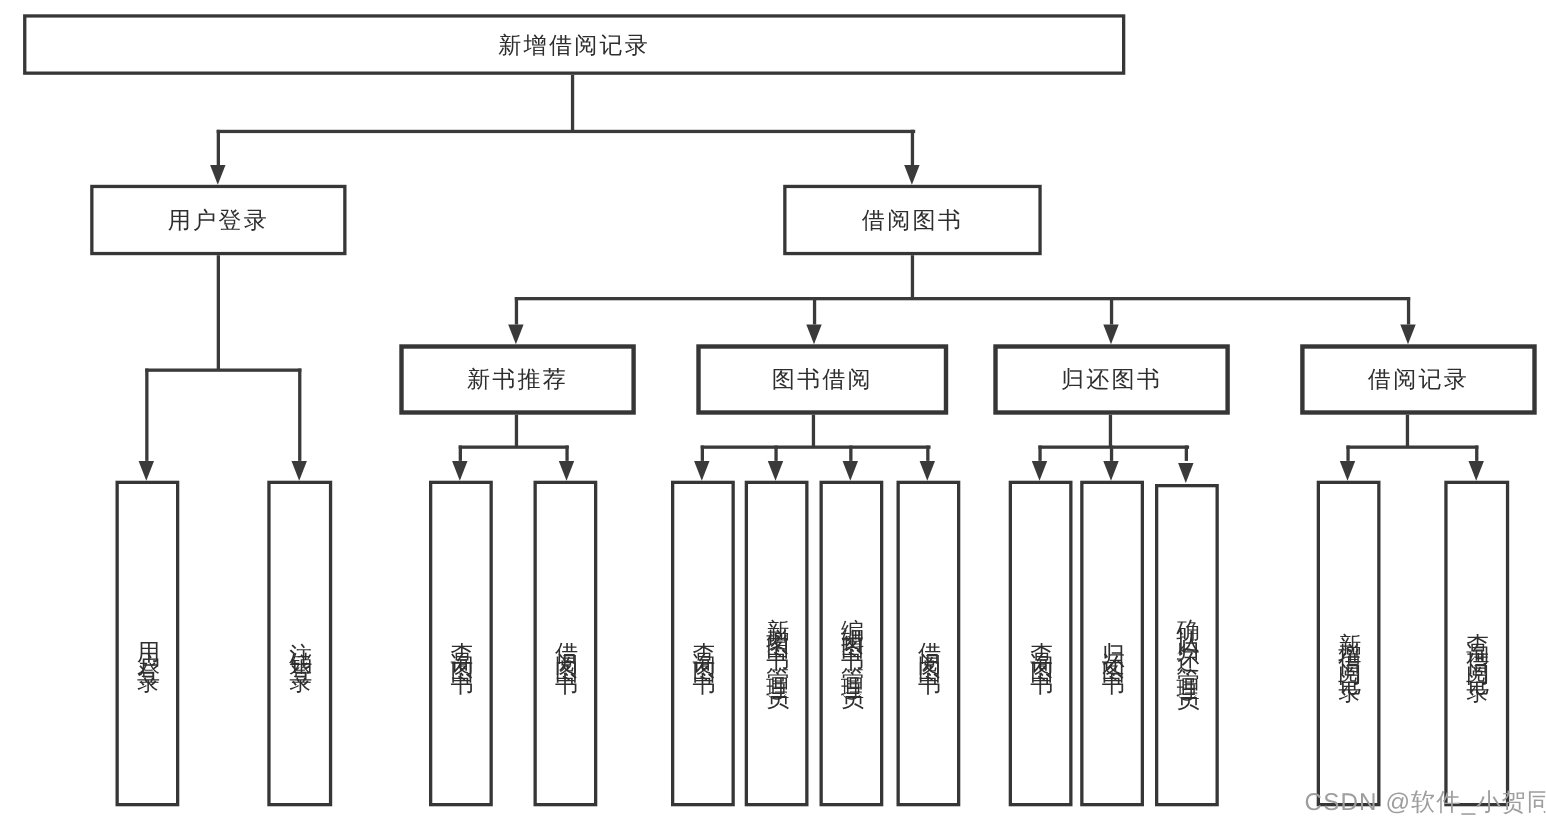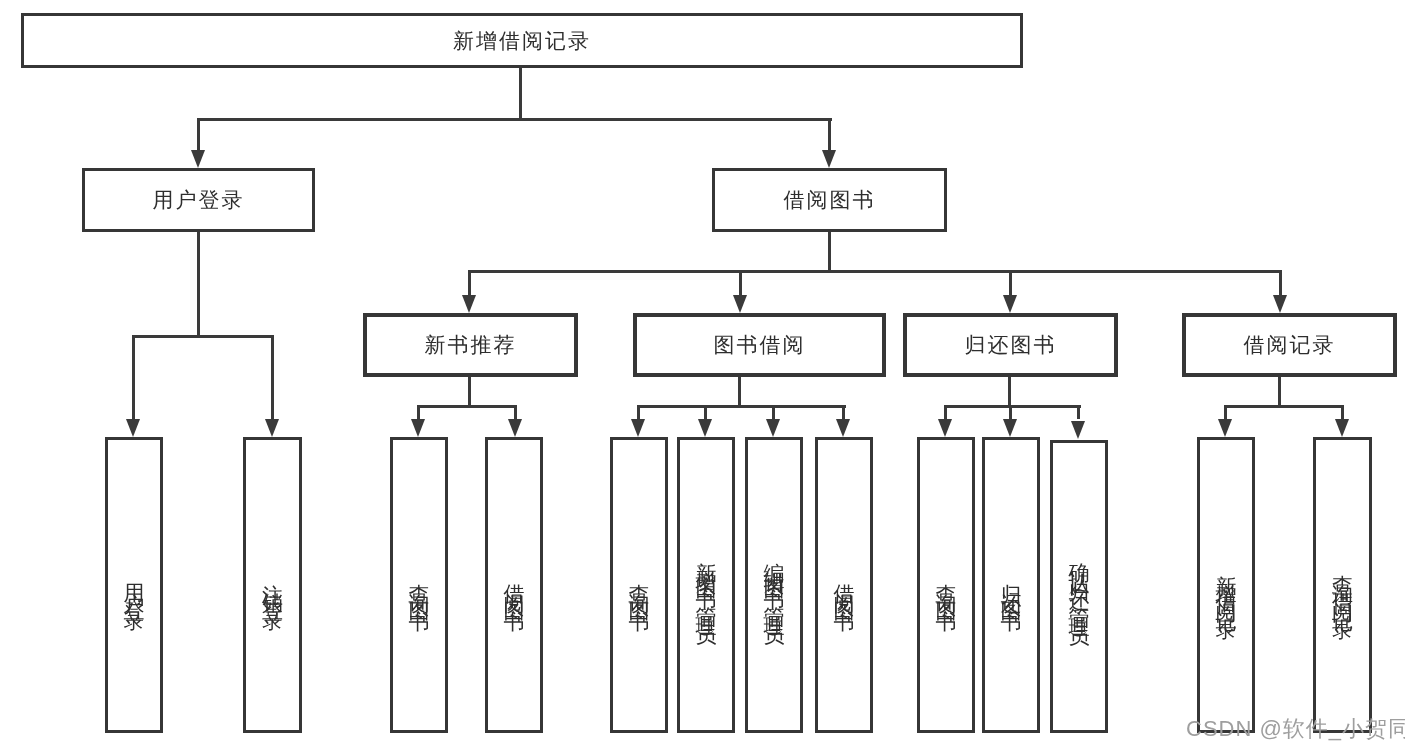--- a/index.html
+++ b/index.html
@@ -71,21 +71,21 @@
   </div>
 
   <div class="box" style="left:712px;top:168px;width:235px;height:64px;">
     <span class="hlabel">借阅图书</span>
   </div>
 
   <div class="box l3" style="left:363px;top:313px;width:215px;height:64px;">
     <span class="hlabel">新书推荐</span>
   </div>
 
-  <div class="box l3" style="left:633px;top:313px;width:253px;height:64px;">
+  <div class="box l3" style="left:633px;top:313px;width:229px;height:64px;">
     <span class="hlabel">图书借阅</span>
   </div>
 
   <div class="box l3" style="left:903px;top:313px;width:215px;height:64px;">
     <span class="hlabel">归还图书</span>
   </div>
 
   <div class="box l3" style="left:1182px;top:313px;width:215px;height:64px;">
     <span class="hlabel">借阅记录</span>
   </div>

